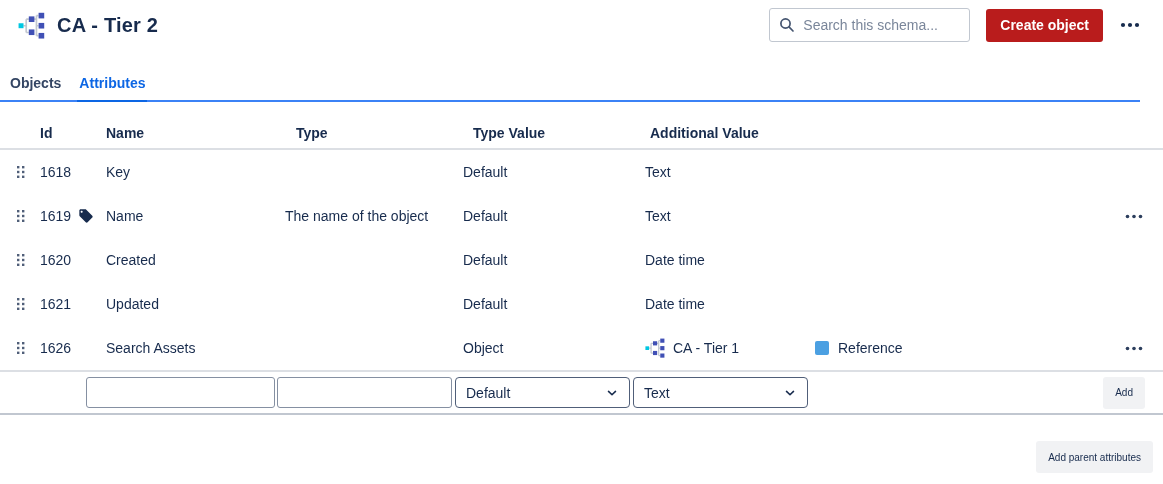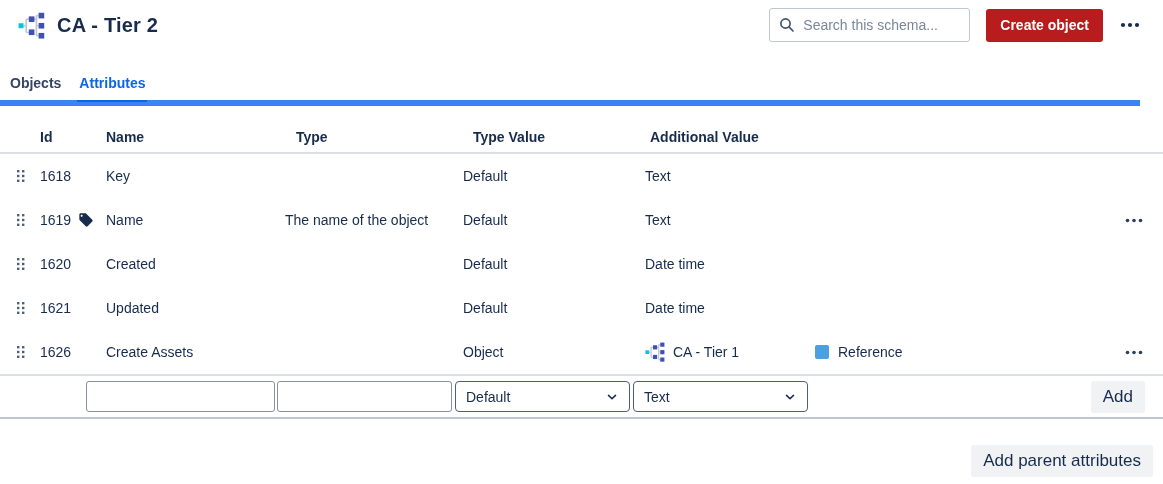--- a/index.html
+++ b/index.html
@@ -20,21 +20,21 @@
     border:1px solid #C1C7D0; border-radius:3px; padding:0 9px; margin-right:16px; background:#fff; }
   .search svg { flex:none; margin-right:6px; }
   .search input { border:none; outline:none; flex:1; min-width:0; font:inherit; font-size:14px; color:#172B4D; background:transparent; }
   .search input::placeholder { color:#7A869A; }
   .btn-primary { background:#b91c1c; color:#fff; border:none; border-radius:3px;
     height:33px; padding:0 14px; font-family:inherit; font-size:14px; font-weight:600; cursor:pointer; white-space:nowrap; }
   .more-btn { margin-left:12px; width:30px; height:32px; display:flex; align-items:center; justify-content:center;
     background:transparent; border:none; cursor:pointer; padding:0; }
 
   
-  .tabs { display:flex; gap:14px; padding:0 8px; margin-top:31px; border-bottom:6px solid #3b82f6; width:1140px; }
+  .tabs { display:flex; gap:14px; padding:0 8px; margin-top:31px; border-bottom:2px solid #3b82f6; width:1140px; }
   .tab { padding:0 2px 9px 2px; font-weight:600; color:#344563; cursor:pointer;
     border-bottom:2px solid transparent; margin-bottom:-2px; white-space:nowrap; }
   .tab.active { color:#0C66E4; border-bottom-color:#0C66E4; }
 
   
   .grid { display:grid; grid-template-columns:36px 66px 179px 178px 182px 170px 279px 1fr; align-items:center; }
   .thead { height:32px; margin-top:16px; border-bottom:2px solid #DCDFE4; font-weight:700; }
   .thead > div { padding-left:4px; }
   .thead > div:nth-child(4) { padding-left:15px; }
   .thead > div:nth-child(5) { padding-left:14px; }
@@ -52,21 +52,21 @@
   
   .form-row { display:flex; align-items:center; height:45px; margin-top:0;
     border-top:2px solid #DCDFE4; border-bottom:2px solid #C1C7D0; padding:0 18px 0 86px; }
   .form-row input { width:189px; height:31px; border:1px solid #8590A2; border-radius:3px;
     padding:0 7px; font:inherit; font-size:14px; color:#172B4D; margin-right:2px; outline:none; }
   .form-row input.desc { width:175px; margin-right:3px; }
   .select { width:175px; height:31px; border:1px solid #505F79; border-radius:4px; background:#fff;
     display:flex; align-items:center; justify-content:space-between; padding:0 10px 0 10px;
     margin-right:3px; cursor:pointer; }
   .btn-subtle { background:#F1F2F4; color:#172B4D; border:none; border-radius:3px;
-    height:32px; padding:0 12px; font-family:inherit; font-size:17px; font-weight:500; cursor:pointer; white-space:nowrap; }
+    height:32px; padding:0 12px; font-family:inherit; font-size:10px; font-weight:500; cursor:pointer; white-space:nowrap; }
   .form-row .btn-subtle { margin-left:auto; }
 
   
   .footer { display:flex; justify-content:flex-end; padding-right:10px; margin-top:26px; }
 </style>
 </head>
 <body>
 
 <div class="app">
 
@@ -260,21 +260,21 @@
         <rect x="1" y="5.8" width="2.4" height="2.4" fill="#505F79"></rect>
             <rect x="6" y="5.8" width="2.4" height="2.4" fill="#505F79"></rect>
         <rect x="1" y="10.6" width="2.4" height="2.4" fill="#505F79"></rect>
             <rect x="6" y="10.6" width="2.4" height="2.4" fill="#505F79"></rect>
       </svg>
     </div>
     <div class="cell id-cell">
       <span>1626</span>
 
     </div>
-    <div class="cell">Create Assets</div>
+    <div class="cell">Search Assets</div>
     <div class="cell"></div>
     <div class="cell">Object</div>
     <div class="cell">
       <span class="tv-icon"><svg width="20" height="20" viewBox="0 0 24 24">
               <g stroke="#C1C7D0" stroke-width="1.5" fill="none">
                 <path d="M4.8 12.2 H7.3 M7.3 6.4 V18.2 M7.3 6.4 H9.6 M7.3 18.2 H9.6"></path>
                 <path d="M14.4 6.4 H16.4 M16.4 3.2 V21 M16.4 3.2 H18.2 M16.4 12.2 H18.2 M16.4 21 H18.2"></path>
               </g>
               <rect x="0.5" y="10" width="4.4" height="4.4" fill="#00C7E2"></rect>
               <rect x="9.6" y="3.9" width="5" height="5" fill="#4050B5"></rect>

